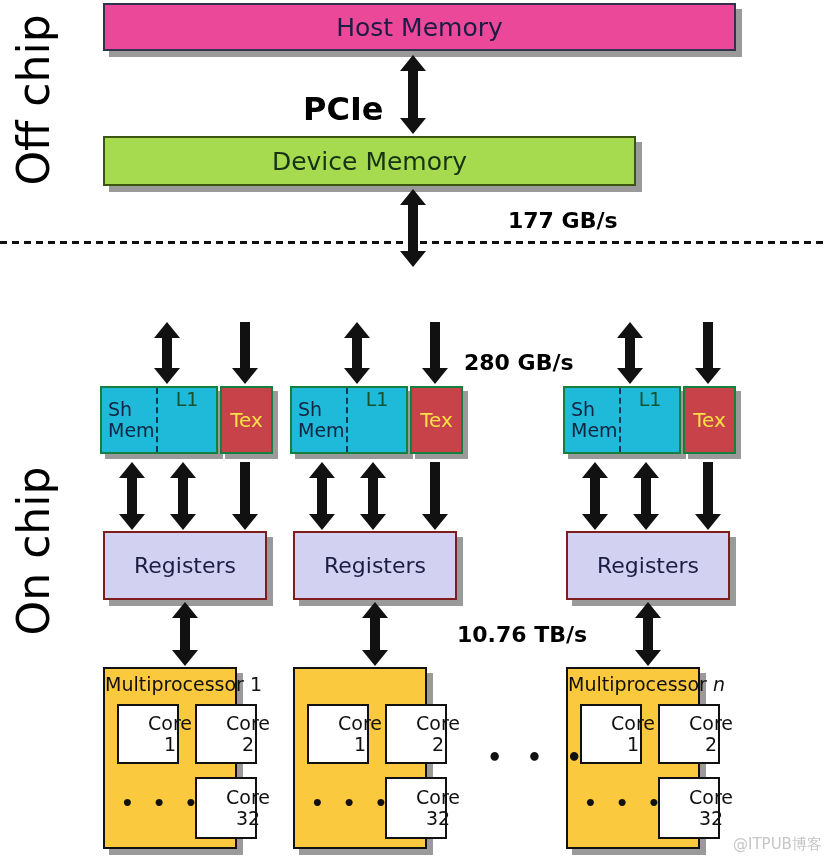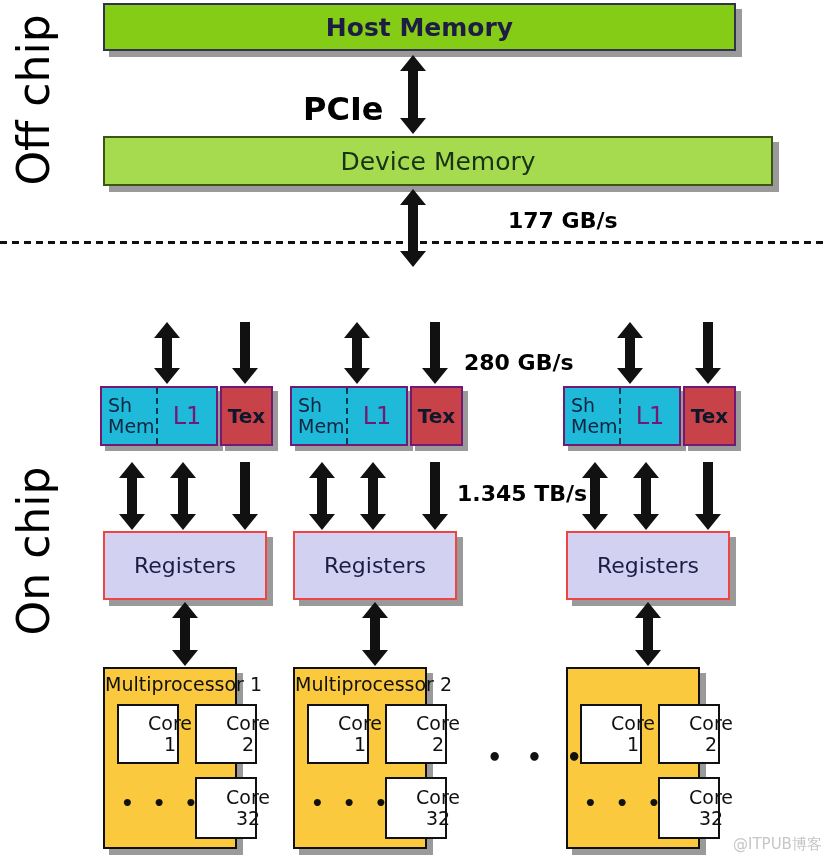--- a/index.html
+++ b/index.html
@@ -14,21 +14,21 @@
     text-align:center; font-size:44px; color:#000;
     transform:rotate(-90deg); white-space:nowrap;
   }
 
   
   .bar {
     position:absolute; box-sizing:border-box; border:2px solid #32324e;
     box-shadow:6px 6px 0 #9a9a9a; display:flex; align-items:center;
     justify-content:center; font-size:25px;
   }
-  .bar.host   { background:#84cc16; color:#1c1c44;font-weight:bold; }
+  .bar.host   { background:#ec4899; color:#1c1c44; }
   .bar.device { background:#a6db4f; color:#173214; border-color:#3c5510; }
   .bar.l2     { background:#f89e5c; color:#46150a; border-color:#5a2d14; }
 
   
   .arr { position:absolute; width:26px; }
   .arr .shaft { position:absolute; left:8px; width:10px; background:#111; }
   .arr.dbl .shaft { top:14px; bottom:14px; }
   .arr.dwn .shaft { top:0; bottom:14px; }
   .arr .hd { position:absolute; width:0; height:0;
     border-left:13px solid transparent; border-right:13px solid transparent; }
@@ -40,41 +40,41 @@
   .pcie { position:absolute; font-weight:bold; font-size:32px; color:#000; }
 
   .dotline {
     position:absolute; left:0; top:241px; width:825px; height:3px;
     background:repeating-linear-gradient(to right, #111 0 7px, transparent 7px 12px);
   }
 
   
   .smgroup { position:absolute; top:386px; height:74px; }
   .smbox {
-    position:absolute; top:0; height:60px; box-sizing:border-box;
-    border:2px solid #701a75; box-shadow:5px 5px 0 #9a9a9a;
+    position:absolute; top:0; height:68px; box-sizing:border-box;
+    border:2px solid #15803d; box-shadow:5px 5px 0 #9a9a9a;
   }
   .smbox.cyan { left:0; width:118px; background:#1fb9d9; display:flex; }
   .shmem {
     width:54px; display:flex; flex-direction:column; justify-content:center;
     padding-left:6px; box-sizing:border-box; font-size:19px; line-height:1.08; color:#0f2540;
   }
   .l1zone {
-    flex:1; border-left:2px dashed #0c3a50; display:flex; align-items:center;
-    justify-content:center; font-size:24px; color:#701a75;
+    flex:1; border-left:2px dashed #0c3a50; display:flex; align-items:flex-start;
+    justify-content:center; font-size:19px; color:#14532d;
   }
   .smbox.tex {
     left:120px; width:53px; background:#c8424a; display:flex; align-items:center;
-    justify-content:center; font-size:20px; color:#0f172a;font-weight:bold;
+    justify-content:center; font-size:20px; color:#fde047;
   }
 
   
   .reg {
     position:absolute; top:531px; width:164px; height:69px; box-sizing:border-box;
-    background:#d3d1f2; border:2px solid #ef4444; box-shadow:6px 6px 0 #9a9a9a;
+    background:#d3d1f2; border:2px solid #7f1d1d; box-shadow:6px 6px 0 #9a9a9a;
     display:flex; align-items:center; justify-content:center; font-size:22px; color:#1c1c44;
   }
 
   
   .mp {
     position:absolute; top:667px; width:134px; height:182px; box-sizing:border-box;
     background:#fbc93d; border:2px solid #111; box-shadow:6px 6px 0 #9a9a9a;
   }
   .mp-title {
     position:absolute; top:4px; left:0; width:100%; text-align:center;
@@ -105,21 +105,21 @@
     <span>Host Memory</span>
   </div>
 
   <div class="arr dbl" style="left:400px; top:55px; height:79px;">
     <div class="hd u"></div>
       <div class="shaft"></div>
       <div class="hd d"></div>
   </div>
   <div class="pcie" style="left:303px; top:90px;">PCIe</div>
 
-  <div class="bar device" style="left:103px; top:136px; width:670px; height:50px;">
+  <div class="bar device" style="left:103px; top:136px; width:533px; height:50px;">
     <span>Device Memory</span>
   </div>
 
   <div class="arr dbl" style="left:400px; top:189px; height:78px;">
     <div class="hd u"></div>
       <div class="shaft"></div>
       <div class="hd d"></div>
   </div>
   <div class="rate" style="left:468px; top:208px;margin-left:40px;">177 GB/s</div>
 
@@ -241,24 +241,20 @@
       <span>Registers</span>
     </div>
 
   <div class="arr dbl" style="left:362px; top:602px; height:64px;">
       <div class="hd u"></div>
       <div class="shaft"></div>
       <div class="hd d"></div>
     </div>
 
   <div class="mp" style="left:293px;">
-    <div class="mp-title">
-      <span>Multiprocessor</span>
-      <span>2</span>
-    </div>
     <div class="core" style="left:12px; top:35px; width:62px; height:60px;">
       <span>Core</span>
         <span>1</span>
     </div>
     <div class="core" style="left:90px; top:35px; width:62px; height:60px;">
       <span>Core</span>
         <span>2</span>
     </div>
     <div class="dots" style="left:16px; top:122px;">• • •</div>
     <div class="core" style="left:90px; top:108px; width:62px; height:62px;">
@@ -311,34 +307,38 @@
       <span>Registers</span>
     </div>
 
   <div class="arr dbl" style="left:635px; top:602px; height:64px;">
       <div class="hd u"></div>
       <div class="shaft"></div>
       <div class="hd d"></div>
     </div>
 
   <div class="mp" style="left:566px;">
+    <div class="mp-title">
+      <span>Multiprocessor</span>
+      <span class="it">n</span>
+    </div>
     <div class="core" style="left:12px; top:35px; width:62px; height:60px;">
       <span>Core</span>
         <span>1</span>
     </div>
     <div class="core" style="left:90px; top:35px; width:62px; height:60px;">
       <span>Core</span>
         <span>2</span>
     </div>
     <div class="dots" style="left:16px; top:122px;">• • •</div>
     <div class="core" style="left:90px; top:108px; width:62px; height:62px;">
       <span>Core</span>
         <span>32</span>
     </div>
   </div>
 
-  <div class="rate" style="left:457px; top:481px;">1.345 TB/s</div>
+  <div class="rate" style="left:457px; top:622px;">10.76 TB/s</div>
 
   <div class="mid-dots">• • •</div>
 
   <div class="watermark">@ITPUB博客</div>
 
 </div>
 
 </body></html>

